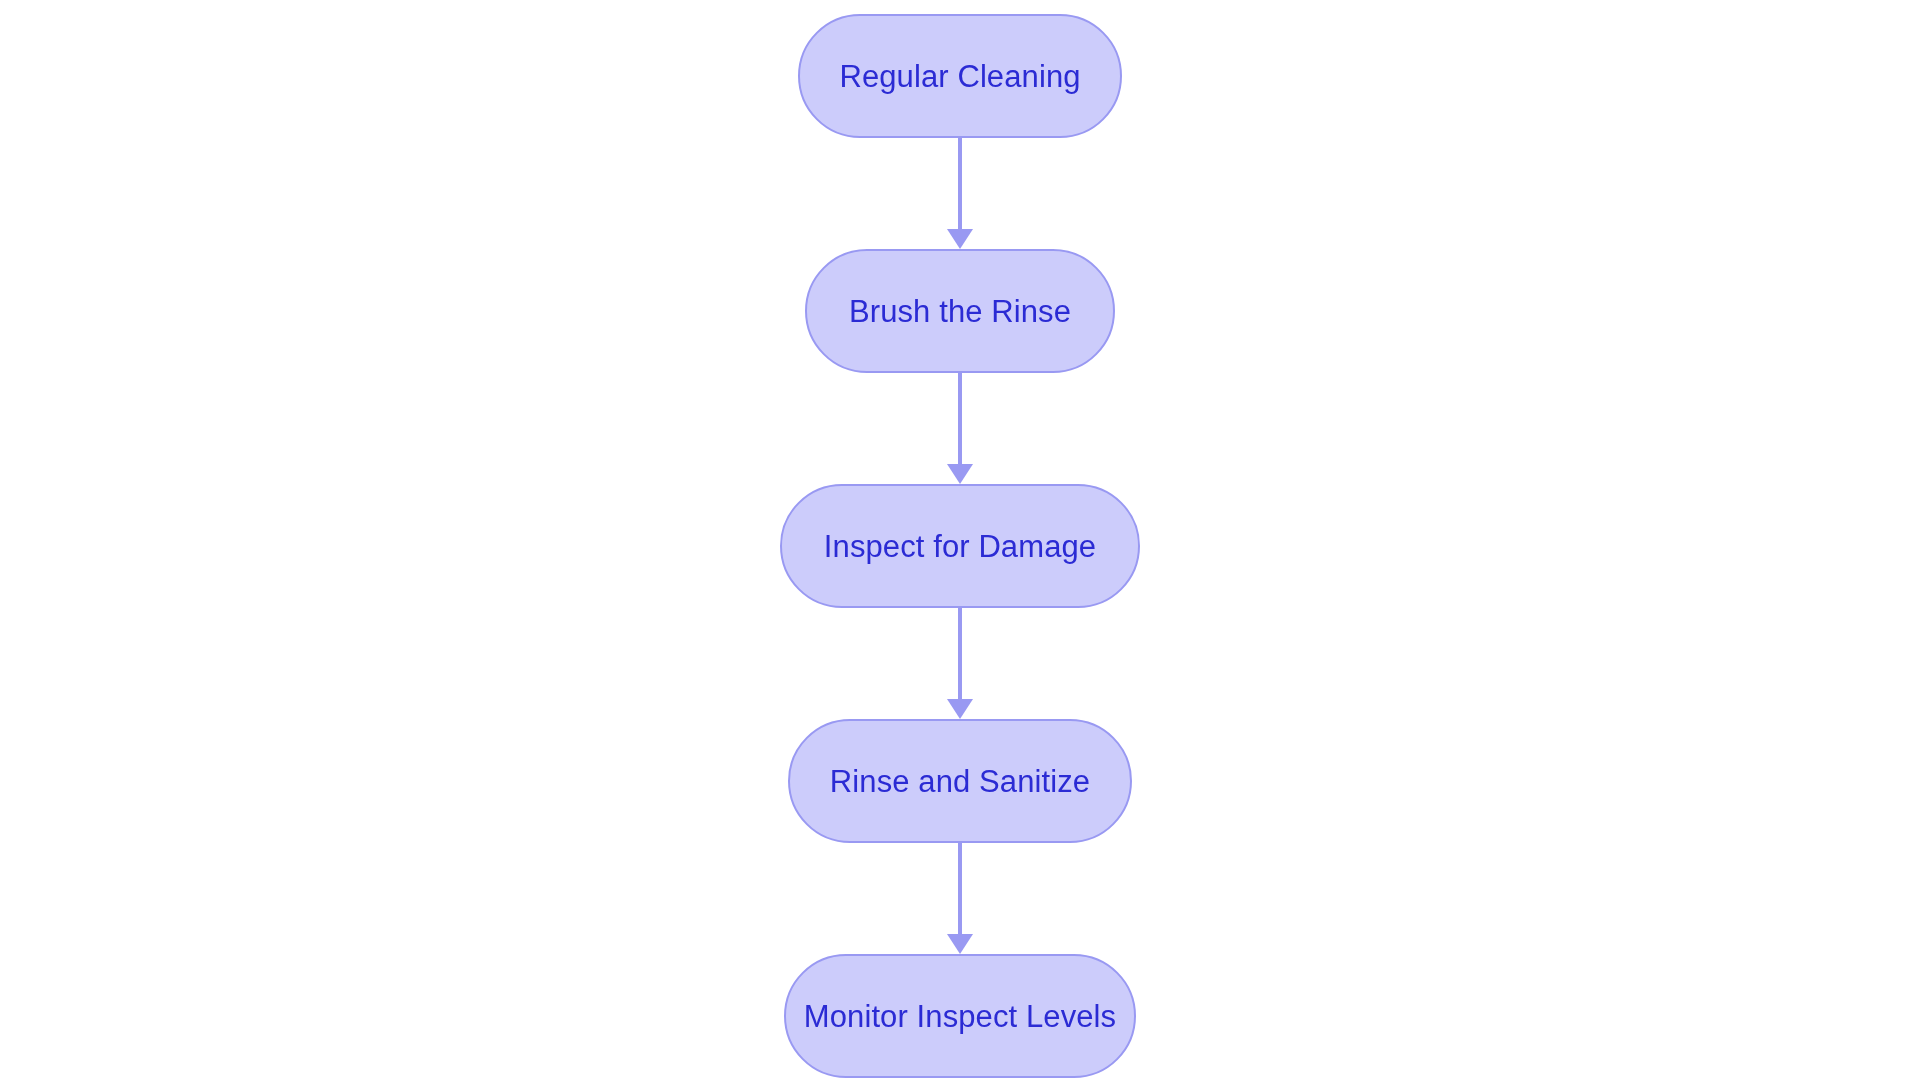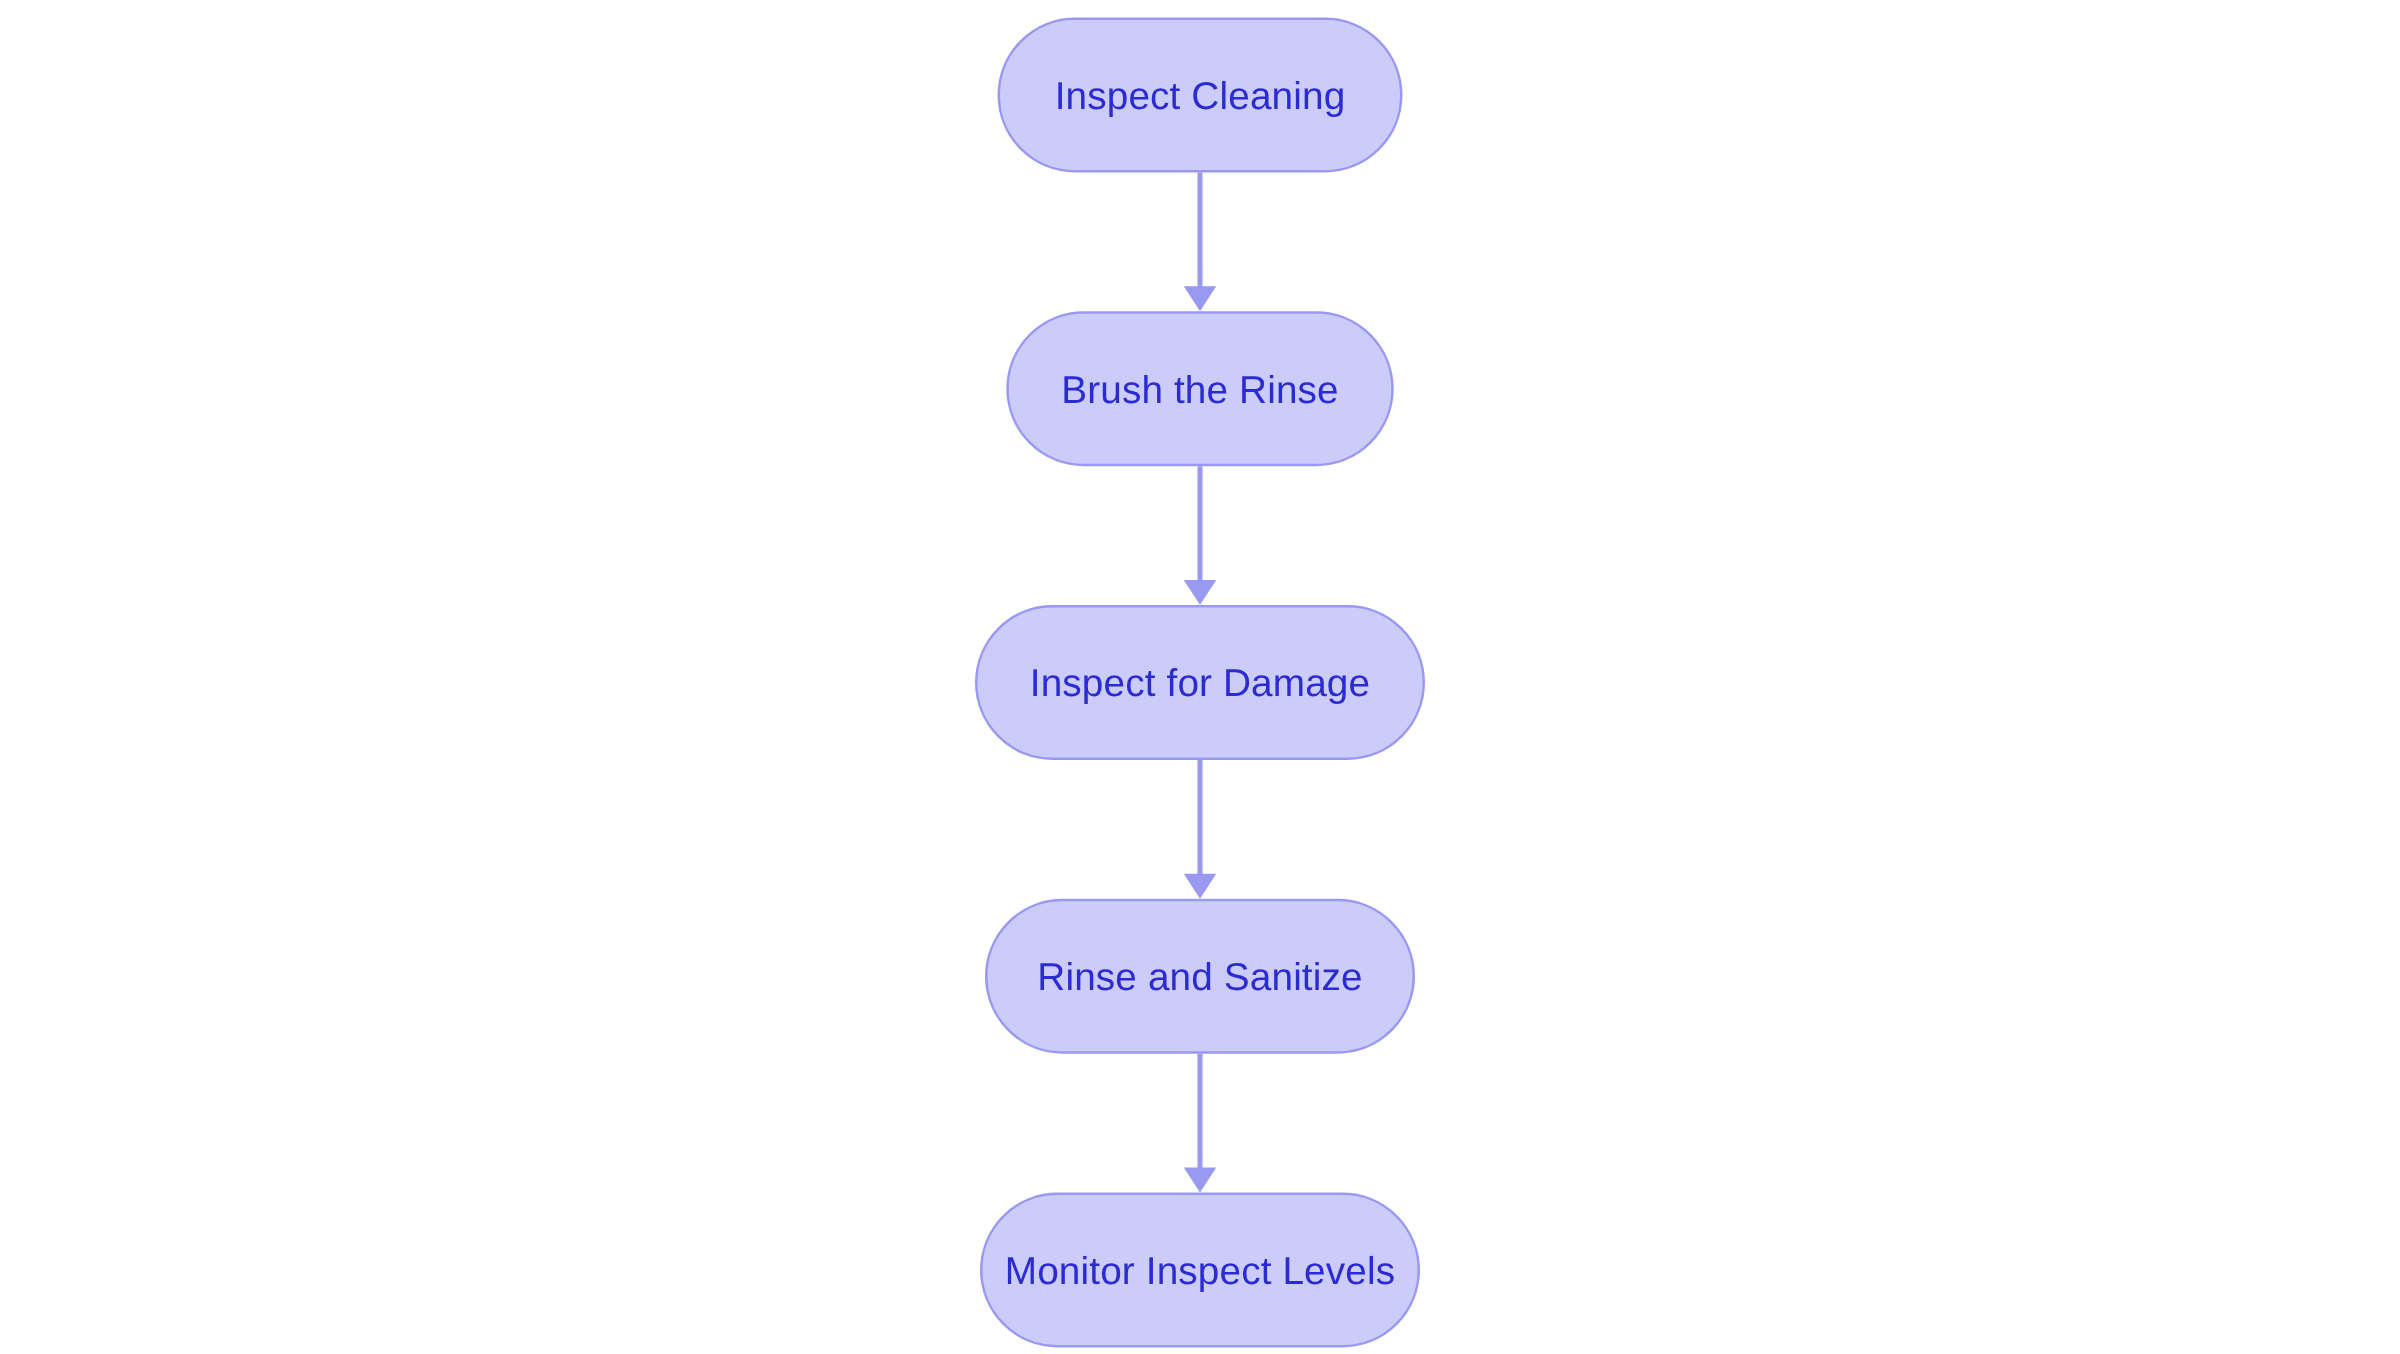--- a/index.html
+++ b/index.html
@@ -94,21 +94,21 @@
 </style>
 </head>
 <body>
 
 <div id="flow-canvas">
   <div class="flow-column">
 
     <div class="top-spacer"></div>
 
     <div class="node node-w1">
-      <span class="node-label">Inspect Cleaning</span>
+      <span class="node-label">Regular Cleaning</span>
     </div>
 
     <div class="connector">
       <div class="conn-line"></div>
       <div class="conn-head"></div>
     </div>
 
     <div class="node node-w2">
       <span class="node-label">Brush the Rinse</span>
     </div>

